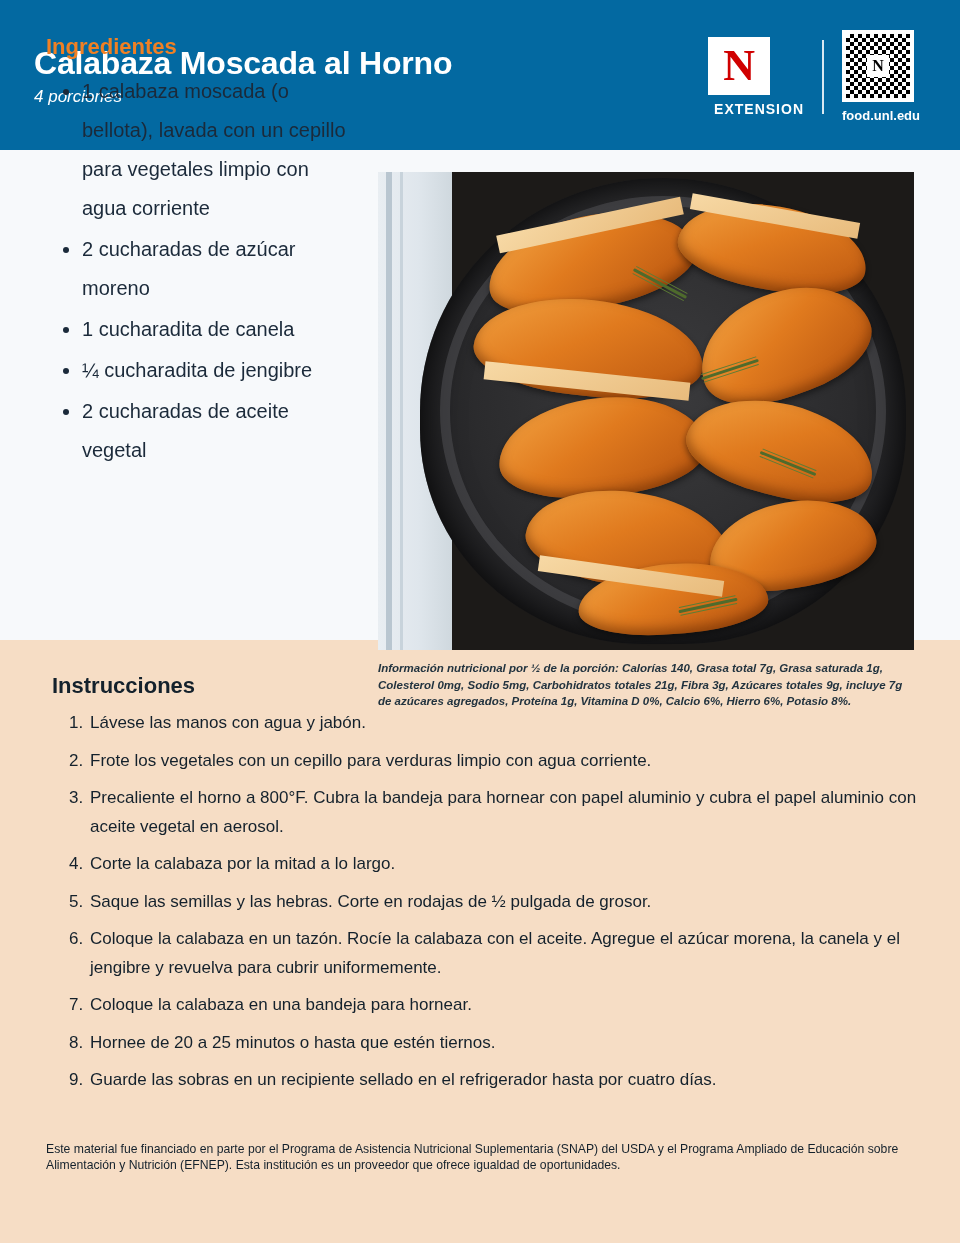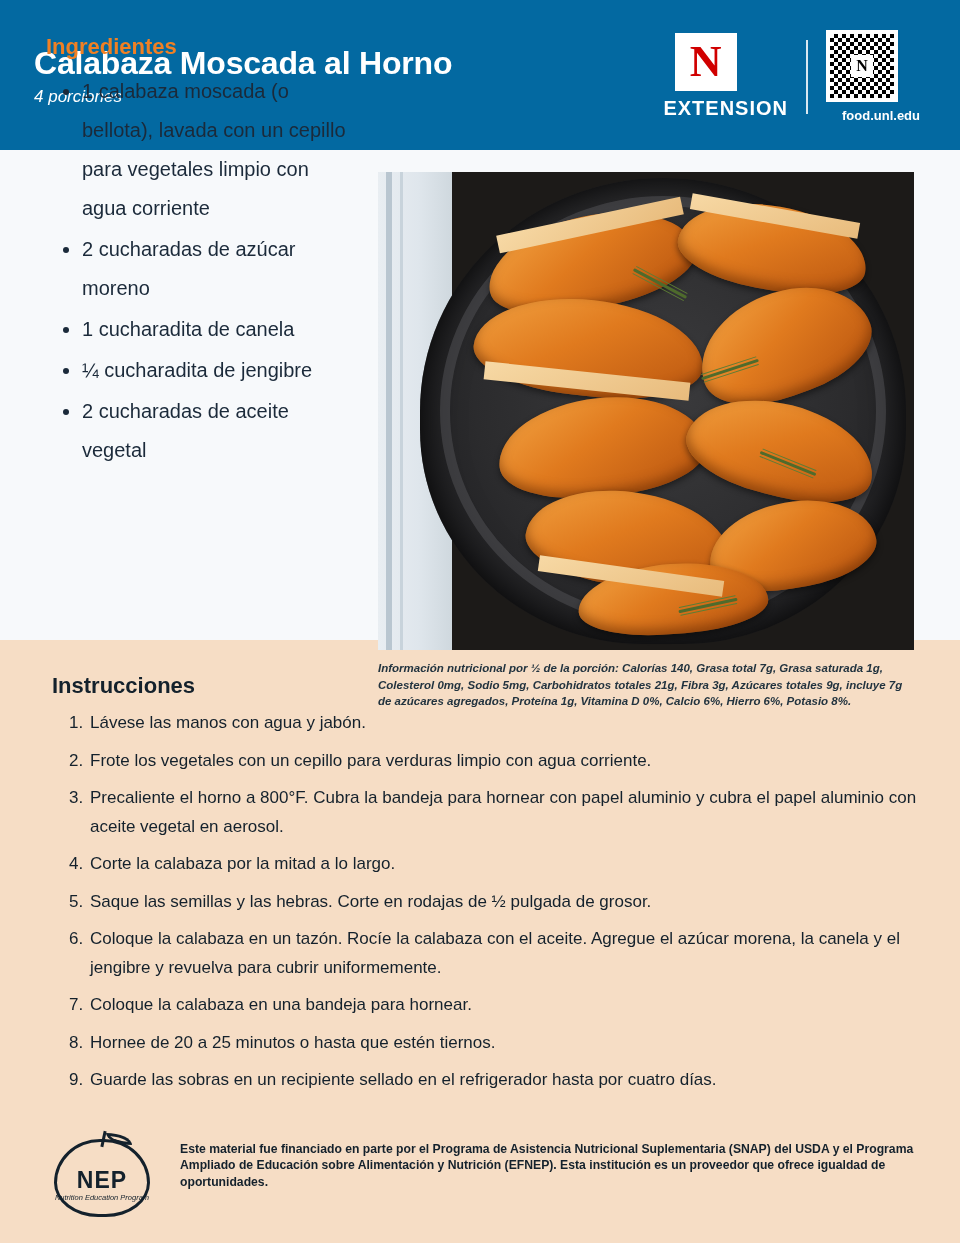--- a/index.html
+++ b/index.html
@@ -53,21 +53,21 @@
     font-weight: bold;
     font-size: 44px;
     line-height: 58px;
     text-align: center;
     font-family: "Liberation Serif", serif;
     margin: 0 auto;
   }
   .unl-ext {
     color: #ffffff;
     font-weight: bold;
-    font-size: 20px;
+    font-size: 14px;
     letter-spacing: 1px;
     margin-top: 6px;
     margin-left: 40px;
   }
   .divider-v {
     width: 2px;
     height: 74px;
     background: rgba(255,255,255,0.85);
   }
   .qr-block { text-align: center; }
@@ -97,21 +97,20 @@
     font-size: 16px;
     color: #000;
     z-index: 3;
     line-height: 1;
   }
   .qr-url {
     color: #ffffff;
     font-weight: bold;
     font-size: 13px;
     margin-top: 6px;
-    margin-left: 16px;
   }
 
   
   .body-top {
     background: #f7f9fb;
     height: 490px;
     position: relative;
   }
   .body-bottom {
     background: #f6ddc5;
@@ -282,21 +281,21 @@
     left: 0; right: 0; top: 64px;
     text-align: center;
     font-size: 7.5px;
     font-style: italic;
     color: #14212c;
   }
   .footer-text {
     font-size: 12.2px;
     line-height: 1.35;
     color: #14212c;
-    font-weight: bold;
+    font-weight: normal;
     padding-top: 12px;
   }
   .footer-text p { margin: 0 0 8px 0; }
   .footer-text p:last-child { margin-bottom: 0; }
 </style>
 </head>
 <body>
 
 <div class="header">
   <div class="header-left">
@@ -374,23 +373,16 @@
     <li>Corte la calabaza por la mitad a lo largo.</li>
     <li>Saque las semillas y las hebras. Corte en rodajas de ½ pulgada de grosor.</li>
     <li>Coloque la calabaza en un tazón. Rocíe la calabaza con el aceite. Agregue el azúcar morena, la canela y el jengibre y revuelva para cubrir uniformemente.</li>
     <li>Coloque la calabaza en una bandeja para hornear.</li>
     <li>Hornee de 20 a 25 minutos o hasta que estén tiernos.</li>
     <li>Guarde las sobras en un recipiente sellado en el refrigerador hasta por cuatro días.</li>
   </ol>
 </div>
 
 <div class="footer">
-  <div class="nep-logo">
-    <div class="nep-apple"></div>
-    <div class="nep-stem"></div>
-    <div class="nep-leaf"></div>
-    <div class="nep-text">NEP</div>
-    <div class="nep-sub">Nutrition Education Program</div>
-  </div>
   <div class="footer-text">
     <p>Este material fue financiado en parte por el Programa de Asistencia Nutricional Suplementaria (SNAP) del USDA y el Programa Ampliado de Educación sobre Alimentación y Nutrición (EFNEP). Esta institución es un proveedor que ofrece igualdad de oportunidades.</p>
   </div>
 </div>
 
 </body></html>

